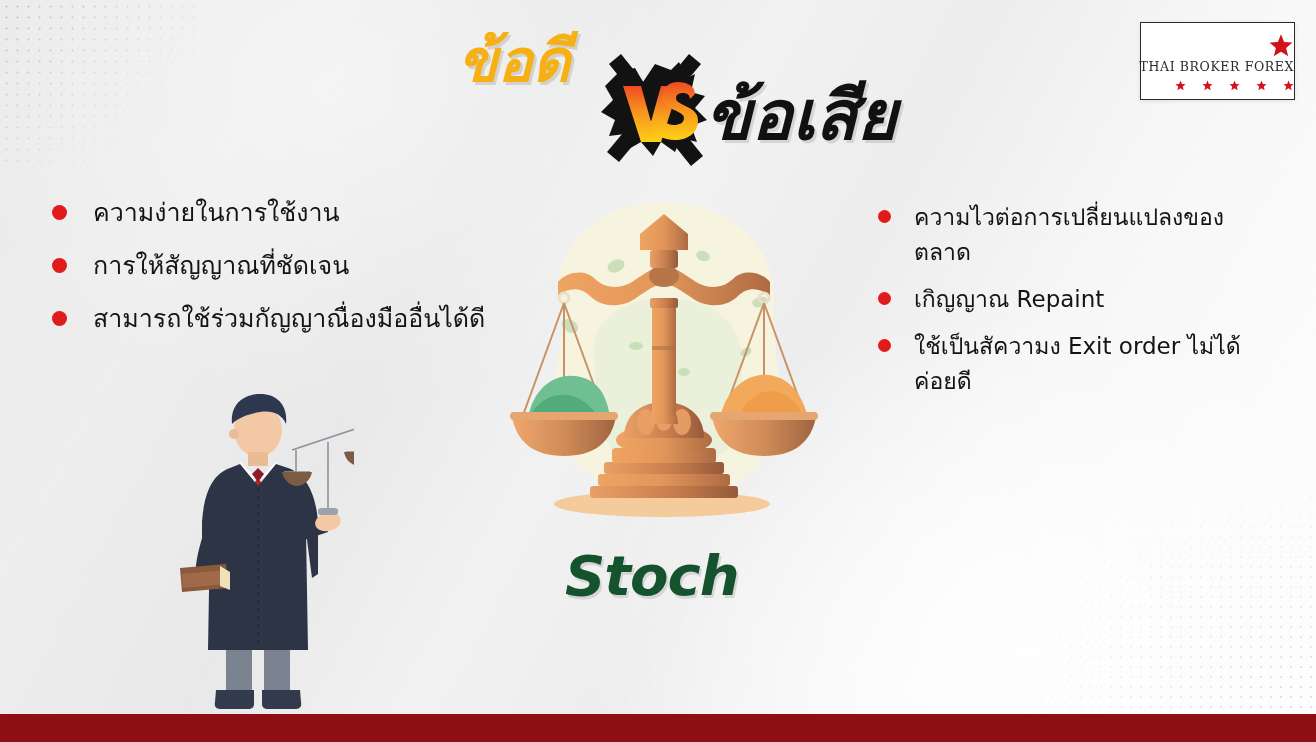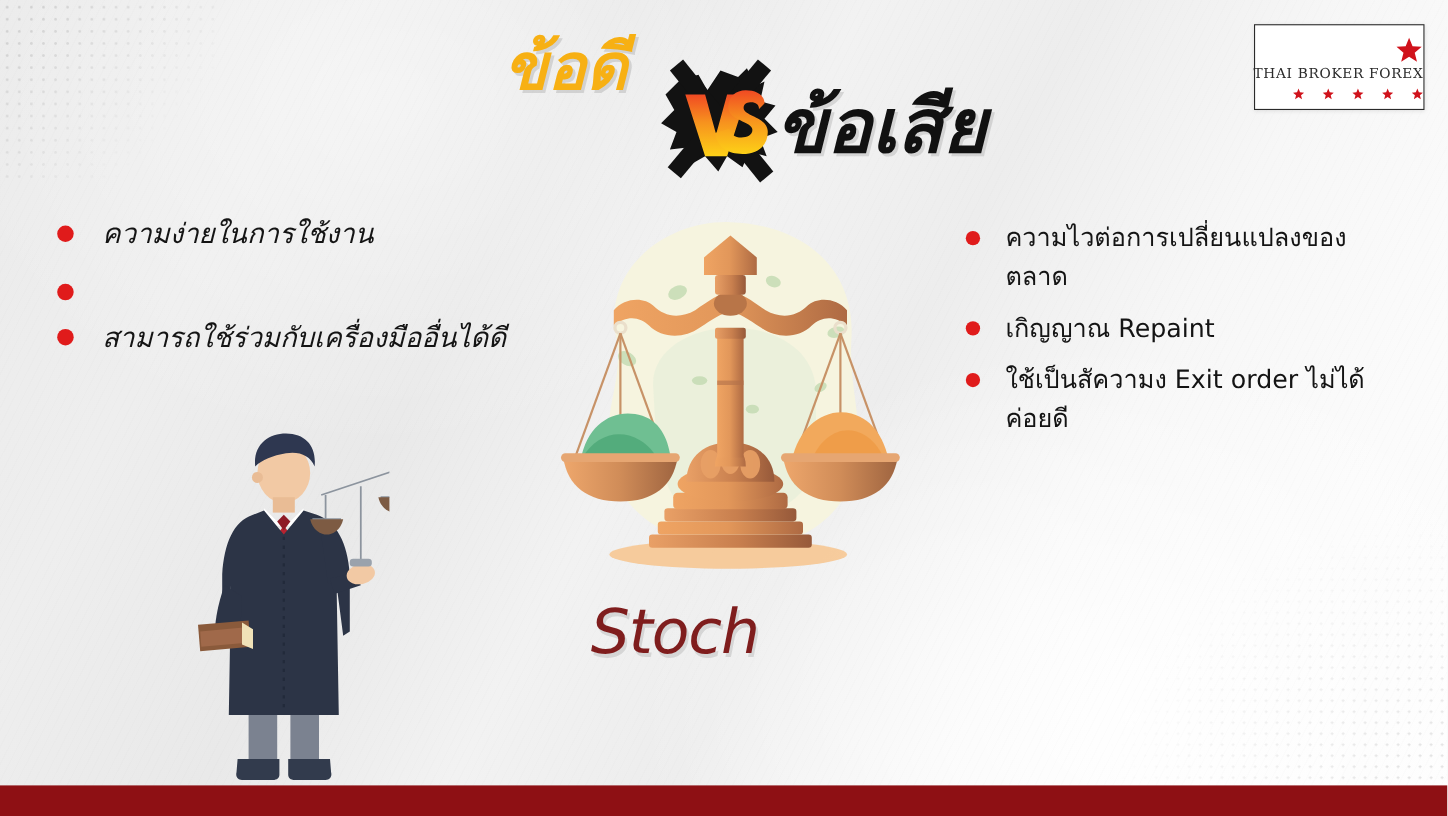--- a/index.html
+++ b/index.html
@@ -128,21 +128,21 @@
     line-height: 1;
   }
   .vs-badge {
     position: absolute;
     left: 583px; top: 38px;
     width: 140px; height: 140px;
   }
 
   
   .col { position: absolute; }
-  .col-pros { left: 52px; top: 194px; width: 470px; font-style: italic; }
+  .col-pros { left: 52px; top: 194px; width: 470px; }
   .col-cons { left: 878px; top: 200px; width: 400px; }
 
   .bullet-row {
     display: flex;
     align-items: flex-start;
     margin-bottom: 15px;
   }
   .col-cons .bullet-row { margin-bottom: 12px; }
 
   .dot {
@@ -170,25 +170,25 @@
   
   .scale-art {
     position: absolute;
     left: 498px; top: 186px;
     width: 324px; height: 350px;
   }
 
   
   .stoch-label {
     position: absolute;
-    left: 537px; top: 548px;
+    left: 565px; top: 548px;
     font-size: 56px;
-    font-weight: normal;
+    font-weight: bold;
     font-style: italic;
-    color: #7f1d1d;
+    color: #14532d;
     text-shadow: 2px 3px 0 rgba(160,160,160,0.33);
     line-height: 1;
     letter-spacing: -1px;
   }
 
   
   .judge-art {
     position: absolute;
     left: 168px; top: 382px;
     width: 186px; height: 330px;
@@ -263,24 +263,25 @@
     <div class="title-con">ข้อเสีย</div>
   </div>
 
   <div class="col col-pros">
     <div class="bullet-row">
       <span class="dot"></span>
       <span class="bullet-text">ความง่ายในการใช้งาน</span>
     </div>
     <div class="bullet-row">
       <span class="dot"></span>
-    </div>
-    <div class="bullet-row">
-      <span class="dot"></span>
-      <span class="bullet-text">สามารถใช้ร่วมกับเครื่องมืออื่นได้ดี</span>
+      <span class="bullet-text">การให้สัญญาณที่ชัดเจน</span>
+    </div>
+    <div class="bullet-row">
+      <span class="dot"></span>
+      <span class="bullet-text">สามารถใช้ร่วมกัญญาณื่องมืออื่นได้ดี</span>
     </div>
   </div>
 
   <div class="col col-cons">
     <div class="bullet-row">
       <span class="dot"></span>
       <span class="bullet-text">ความไวต่อการเปลี่ยนแปลงของตลาด</span>
     </div>
     <div class="bullet-row">
       <span class="dot"></span>

